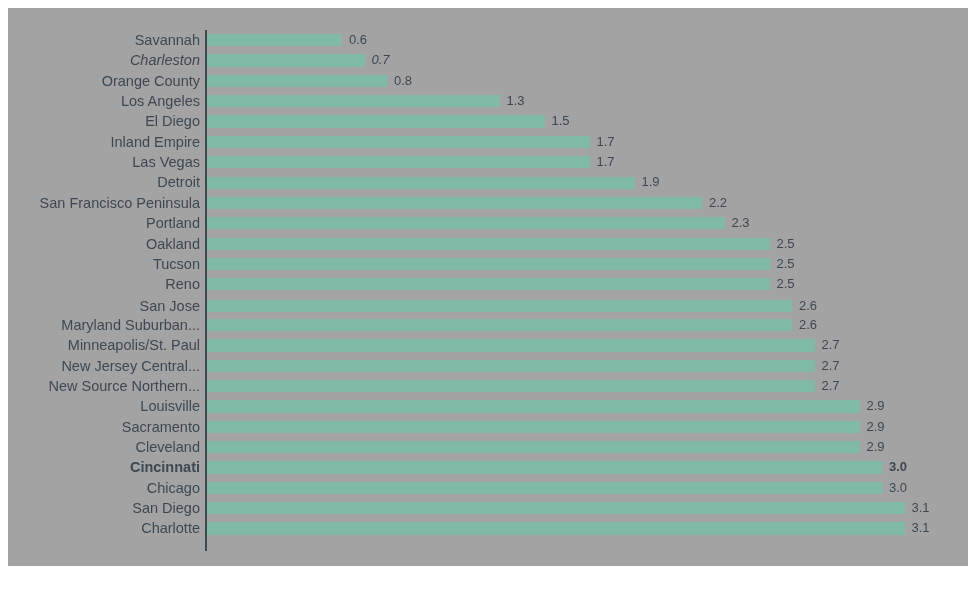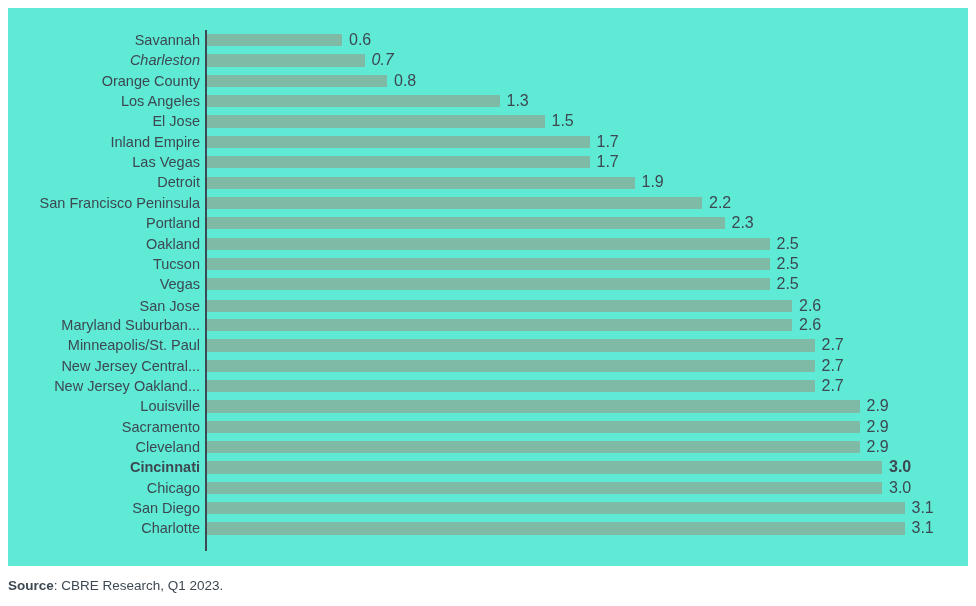--- a/index.html
+++ b/index.html
@@ -21,21 +21,21 @@
     background: #ffffff;
   }
 
   
   #chart-panel {
     position: absolute;
     left: 8px;
     top: 8px;
     width: 960px;
     height: 558px;
-    background: #5eead4;
+    background: #a3a3a3;
     box-sizing: border-box;
   }
 
   #plot-area {
     position: absolute;
     left: 0;
     top: 0;
     right: 0;
     bottom: 0;
   }
@@ -84,21 +84,21 @@
     top: 4.1px;
     height: 12.2px;
     background: #7ebaa5;
   }
 
   .val-label {
     position: absolute;
     top: 0;
     height: 20.35px;
     line-height: 20.35px;
-    font-size: 16px;
+    font-size: 13px;
     color: #3d4852;
     white-space: nowrap;
     padding-left: 7px;
   }
 
   
   #footer {
     position: absolute;
     left: 8px;
     top: 578px;
@@ -142,21 +142,21 @@
             </div>
           </div>
           <div class="row" style="top: 83.05px;">
             <div class="cat-label">Los Angeles</div>
             <div class="bar-wrap">
               <div class="bar" style="width: 292.5px; background: rgb(126, 186, 165);"></div>
               <div class="val-label" style="left: 292.5px;">1.3</div>
             </div>
           </div>
           <div class="row" style="top: 103.4px;">
-            <div class="cat-label">El Jose</div>
+            <div class="cat-label">El Diego</div>
             <div class="bar-wrap">
               <div class="bar" style="width: 337.5px; background: rgb(126, 186, 165);"></div>
               <div class="val-label" style="left: 337.5px;">1.5</div>
             </div>
           </div>
           <div class="row" style="top: 123.75px;">
             <div class="cat-label">Inland Empire</div>
             <div class="bar-wrap">
               <div class="bar" style="width: 382.5px; background: rgb(126, 186, 165);"></div>
               <div class="val-label" style="left: 382.5px;">1.7</div>
@@ -198,21 +198,21 @@
             </div>
           </div>
           <div class="row" style="top: 245.85px;">
             <div class="cat-label">Tucson</div>
             <div class="bar-wrap">
               <div class="bar" style="width: 562.5px; background: rgb(126, 186, 165);"></div>
               <div class="val-label" style="left: 562.5px;">2.5</div>
             </div>
           </div>
           <div class="row" style="top: 266.2px;">
-            <div class="cat-label">Vegas</div>
+            <div class="cat-label">Reno</div>
             <div class="bar-wrap">
               <div class="bar" style="width: 562.5px; background: rgb(126, 186, 165);"></div>
               <div class="val-label" style="left: 562.5px;">2.5</div>
             </div>
           </div>
           <div class="row" style="top: 281px; margin-top: 7px;">
             <div class="cat-label">San Jose</div>
             <div class="bar-wrap">
               <div class="bar" style="width: 585px; background: rgb(126, 186, 165);"></div>
               <div class="val-label" style="left: 585px;">2.6</div>
@@ -233,21 +233,21 @@
             </div>
           </div>
           <div class="row" style="top: 347.6px;">
             <div class="cat-label">New Jersey Central...</div>
             <div class="bar-wrap">
               <div class="bar" style="width: 607.5px; background: rgb(126, 186, 165);"></div>
               <div class="val-label" style="left: 607.5px;">2.7</div>
             </div>
           </div>
           <div class="row" style="top: 367.95px;">
-            <div class="cat-label">New Jersey Oakland...</div>
+            <div class="cat-label">New Source Northern...</div>
             <div class="bar-wrap">
               <div class="bar" style="width: 607.5px; background: rgb(126, 186, 165);"></div>
               <div class="val-label" style="left: 607.5px;">2.7</div>
             </div>
           </div>
           <div class="row" style="top: 388.3px;">
             <div class="cat-label">Louisville</div>
             <div class="bar-wrap">
               <div class="bar" style="width: 652.5px; background: rgb(126, 186, 165);"></div>
               <div class="val-label" style="left: 652.5px;">2.9</div>
@@ -292,17 +292,14 @@
             <div class="cat-label">Charlotte</div>
             <div class="bar-wrap">
               <div class="bar" style="width: 697.5px; background: rgb(126, 186, 165);"></div>
               <div class="val-label" style="left: 697.5px;">3.1</div>
             </div>
           </div>
         </div>
     </div>
   </div>
 
-  <div id="footer">
-    <span class="src-strong">Source</span><span>: CBRE Research, Q1 2023.</span>
-  </div>
 
 </div>
 
 </body></html>

